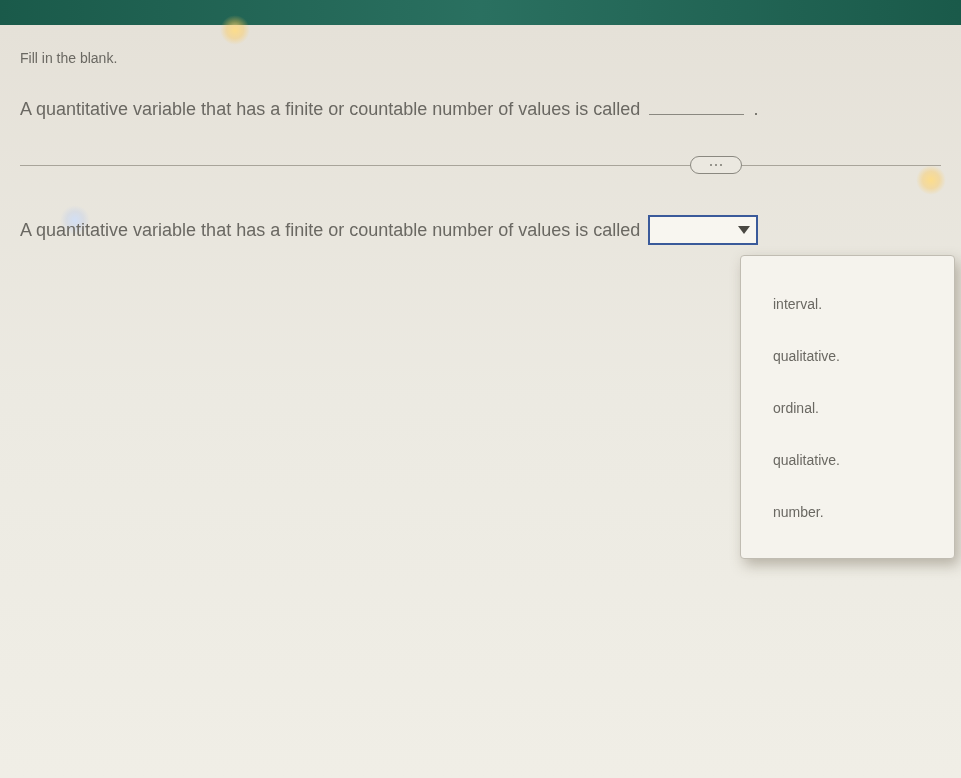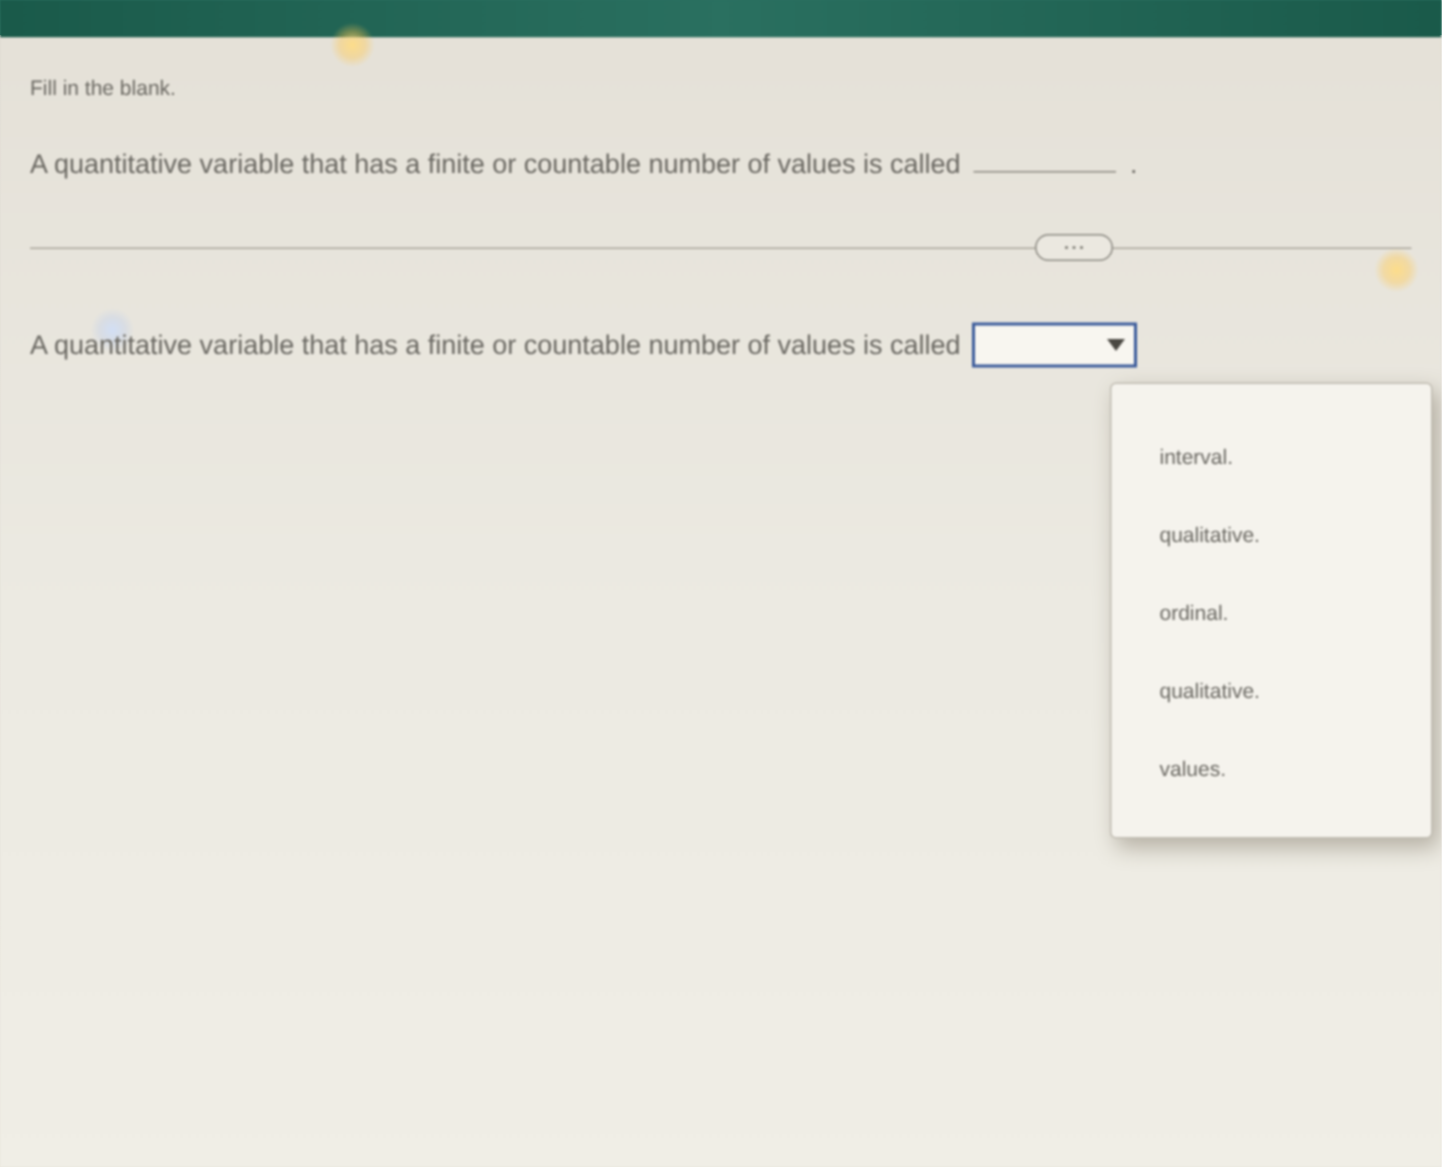--- a/index.html
+++ b/index.html
@@ -170,16 +170,16 @@
     <div class="dropdown-box">
       <span></span>
       <div class="dropdown-arrow"></div>
     </div>
 
     <div class="dropdown-menu">
       <div class="dropdown-item">interval.</div>
       <div class="dropdown-item">qualitative.</div>
       <div class="dropdown-item">ordinal.</div>
       <div class="dropdown-item">qualitative.</div>
-      <div class="dropdown-item">values.</div>
+      <div class="dropdown-item">number.</div>
     </div>
   </div>
 </div>
 
 </body></html>

